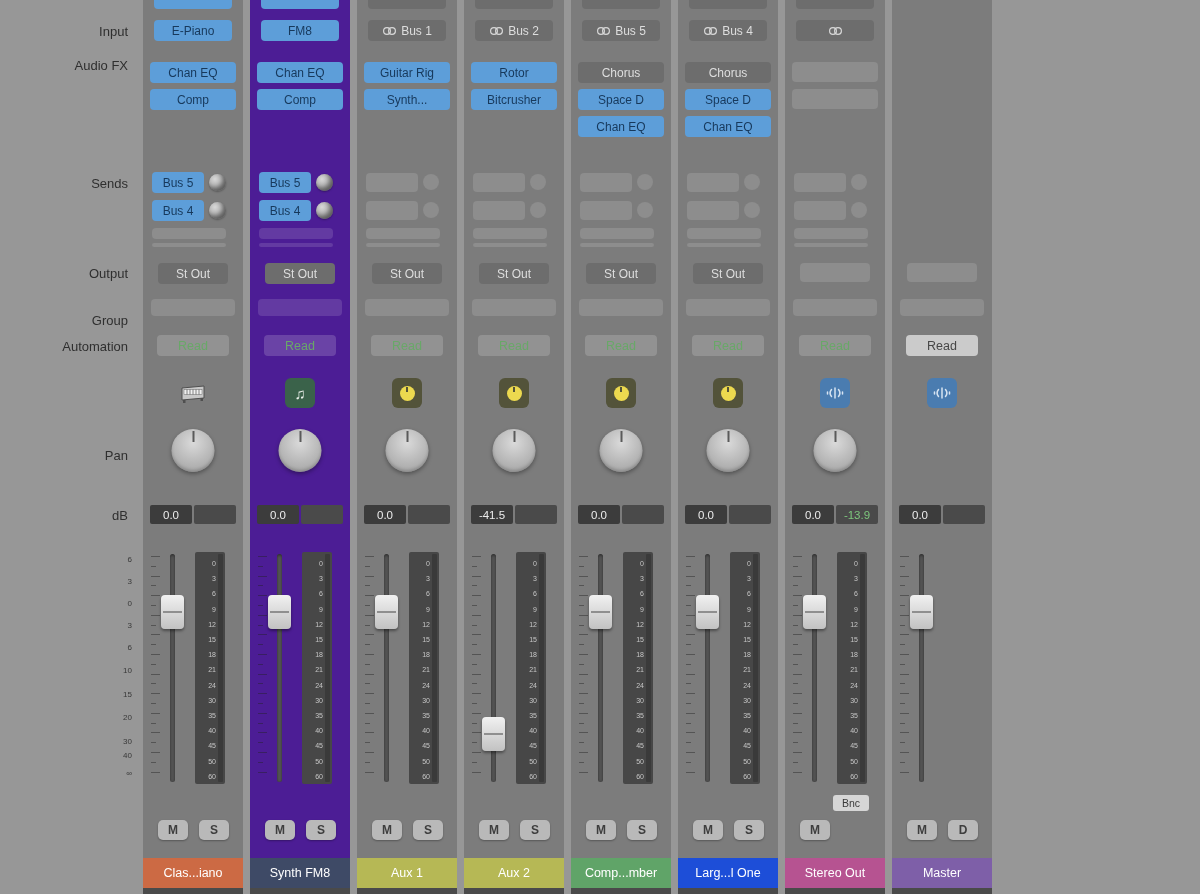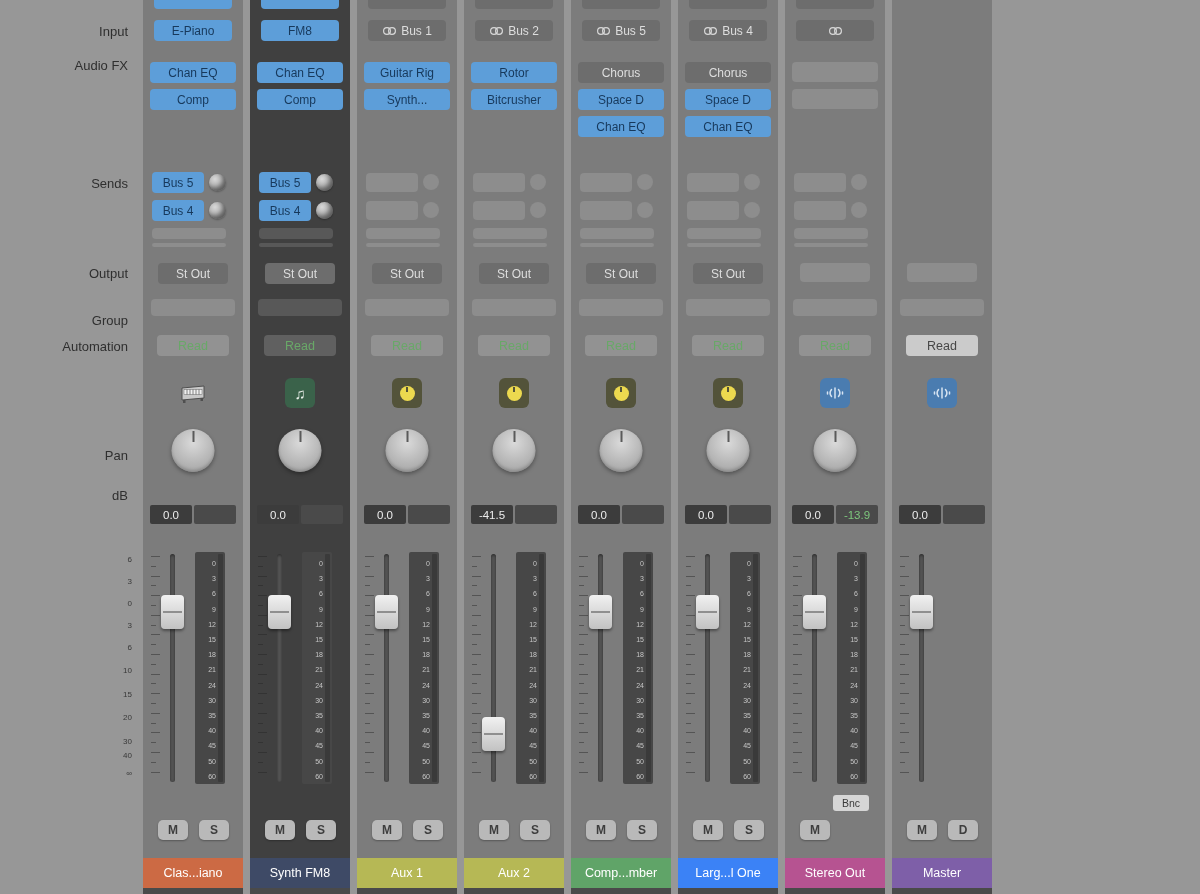--- a/index.html
+++ b/index.html
@@ -8,21 +8,21 @@
 
   
   #labels{position:absolute;left:0;top:0;width:140px;height:894px;}
   .rowlabel{position:absolute;right:12px;font-size:13px;color:#2f2f2f;white-space:nowrap;}
   #fscale{position:absolute;top:548px;right:5px;width:30px;height:240px;}
   .fnum{position:absolute;right:3px;font-size:8px;line-height:8px;color:#383838;}
 
   
   #strips{position:absolute;left:143px;top:0;width:860px;height:894px;}
   .strip{position:absolute;top:0;width:100px;height:894px;background:#7c7c7c;}
-  .strip.selected{background:#404040;}
+  .strip.selected{background:#4c1d95;}
 
   .sliver{position:absolute;top:0;left:50%;transform:translateX(-50%);width:78px;height:9px;border-radius:0 0 4px 4px;}
   .sliver.blue{background:#5d9ed9;}
   .sliver.gray{background:#6d6d6d;}
 
   .slotbtn{position:absolute;left:50%;transform:translateX(-50%);height:21px;border-radius:4px;
     display:flex;align-items:center;justify-content:center;gap:4px;font-size:12px;white-space:nowrap;
     overflow:hidden;cursor:default;}
   .blue{background:#5d9ed9;color:#17395c;}
   .graybtn{background:#6d6d6d;color:#dedede;}
@@ -92,21 +92,21 @@
 
 <div id="mixer">
   <div id="labels">
     <div class="rowlabel" style="top:24px">Input</div>
     <div class="rowlabel" style="top:58px">Audio FX</div>
     <div class="rowlabel" style="top:176px">Sends</div>
     <div class="rowlabel" style="top:266px">Output</div>
     <div class="rowlabel" style="top:313px">Group</div>
     <div class="rowlabel" style="top:339px">Automation</div>
     <div class="rowlabel" style="top:448px">Pan</div>
-    <div class="rowlabel" style="top:488px">dB</div>
+    <div class="rowlabel" style="top:508px">dB</div>
     <div id="fscale">
         <div class="fnum" style="top: 8px;">6</div>
         <div class="fnum" style="top: 30px;">3</div>
         <div class="fnum" style="top: 52px;">0</div>
         <div class="fnum" style="top: 74px;">3</div>
         <div class="fnum" style="top: 96px;">6</div>
         <div class="fnum" style="top: 119px;">10</div>
         <div class="fnum" style="top: 143px;">15</div>
         <div class="fnum" style="top: 166px;">20</div>
         <div class="fnum" style="top: 190px;">30</div>
@@ -637,21 +637,21 @@
             <div class="mnum" style="top: 160px;">35</div>
             <div class="mnum" style="top: 175.2px;">40</div>
             <div class="mnum" style="top: 190.4px;">45</div>
             <div class="mnum" style="top: 205.6px;">50</div>
             <div class="mnum" style="top: 220.8px;">60</div>
             <div class="mbar"></div>
           </div>
         </div>
         <div class="msbtn" style="left: 15px;">M</div>
         <div class="msbtn" style="left: 56px;">S</div>
-        <div class="tname" style="background: #3b82f6; text-align: center;">Larg...l One</div>
+        <div class="tname" style="background: #1d4ed8; text-align: center;">Larg...l One</div>
         <div class="bottombar"></div>
       </div>
       <div class="strip" style="left: 642px;">
         <div class="sliver gray"></div>
         <div class="slotbtn inputbtn graybtn">
           <svg width="15" height="10" viewBox="0 0 15 10" class="stereo-glyph">
             <circle cx="5" cy="5" r="3.4" fill="none" stroke="#d8d8d8" stroke-width="1.2"></circle>
             <circle cx="10" cy="5" r="3.4" fill="none" stroke="#d8d8d8" stroke-width="1.2"></circle>
           </svg>
         </div>

